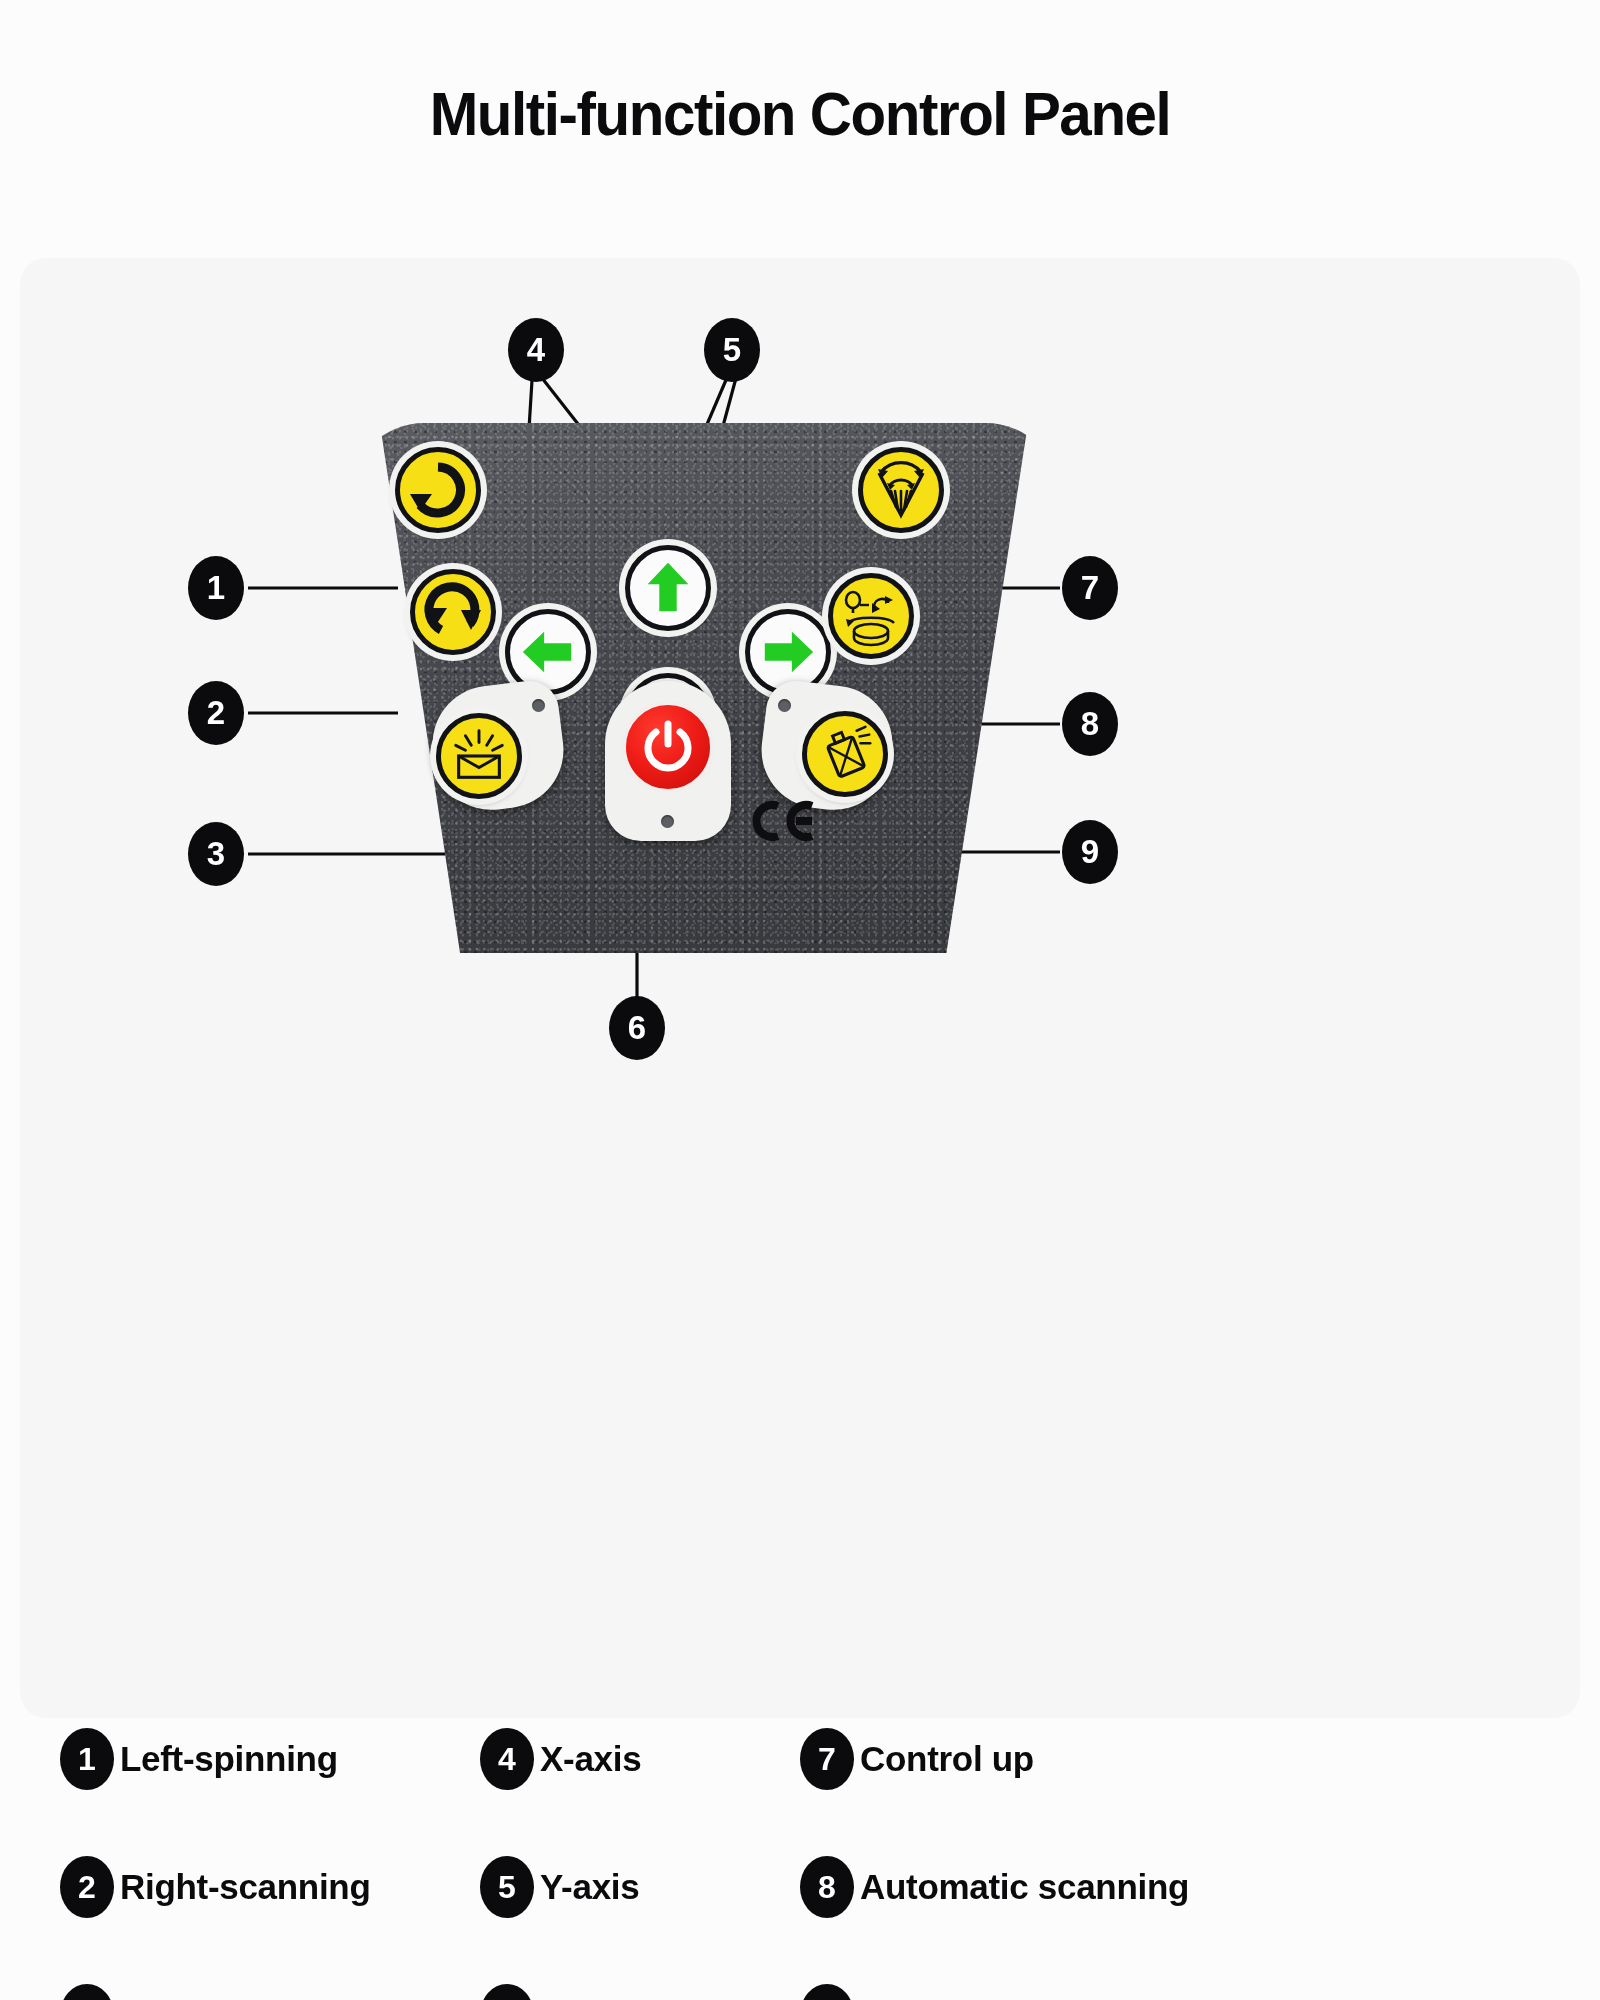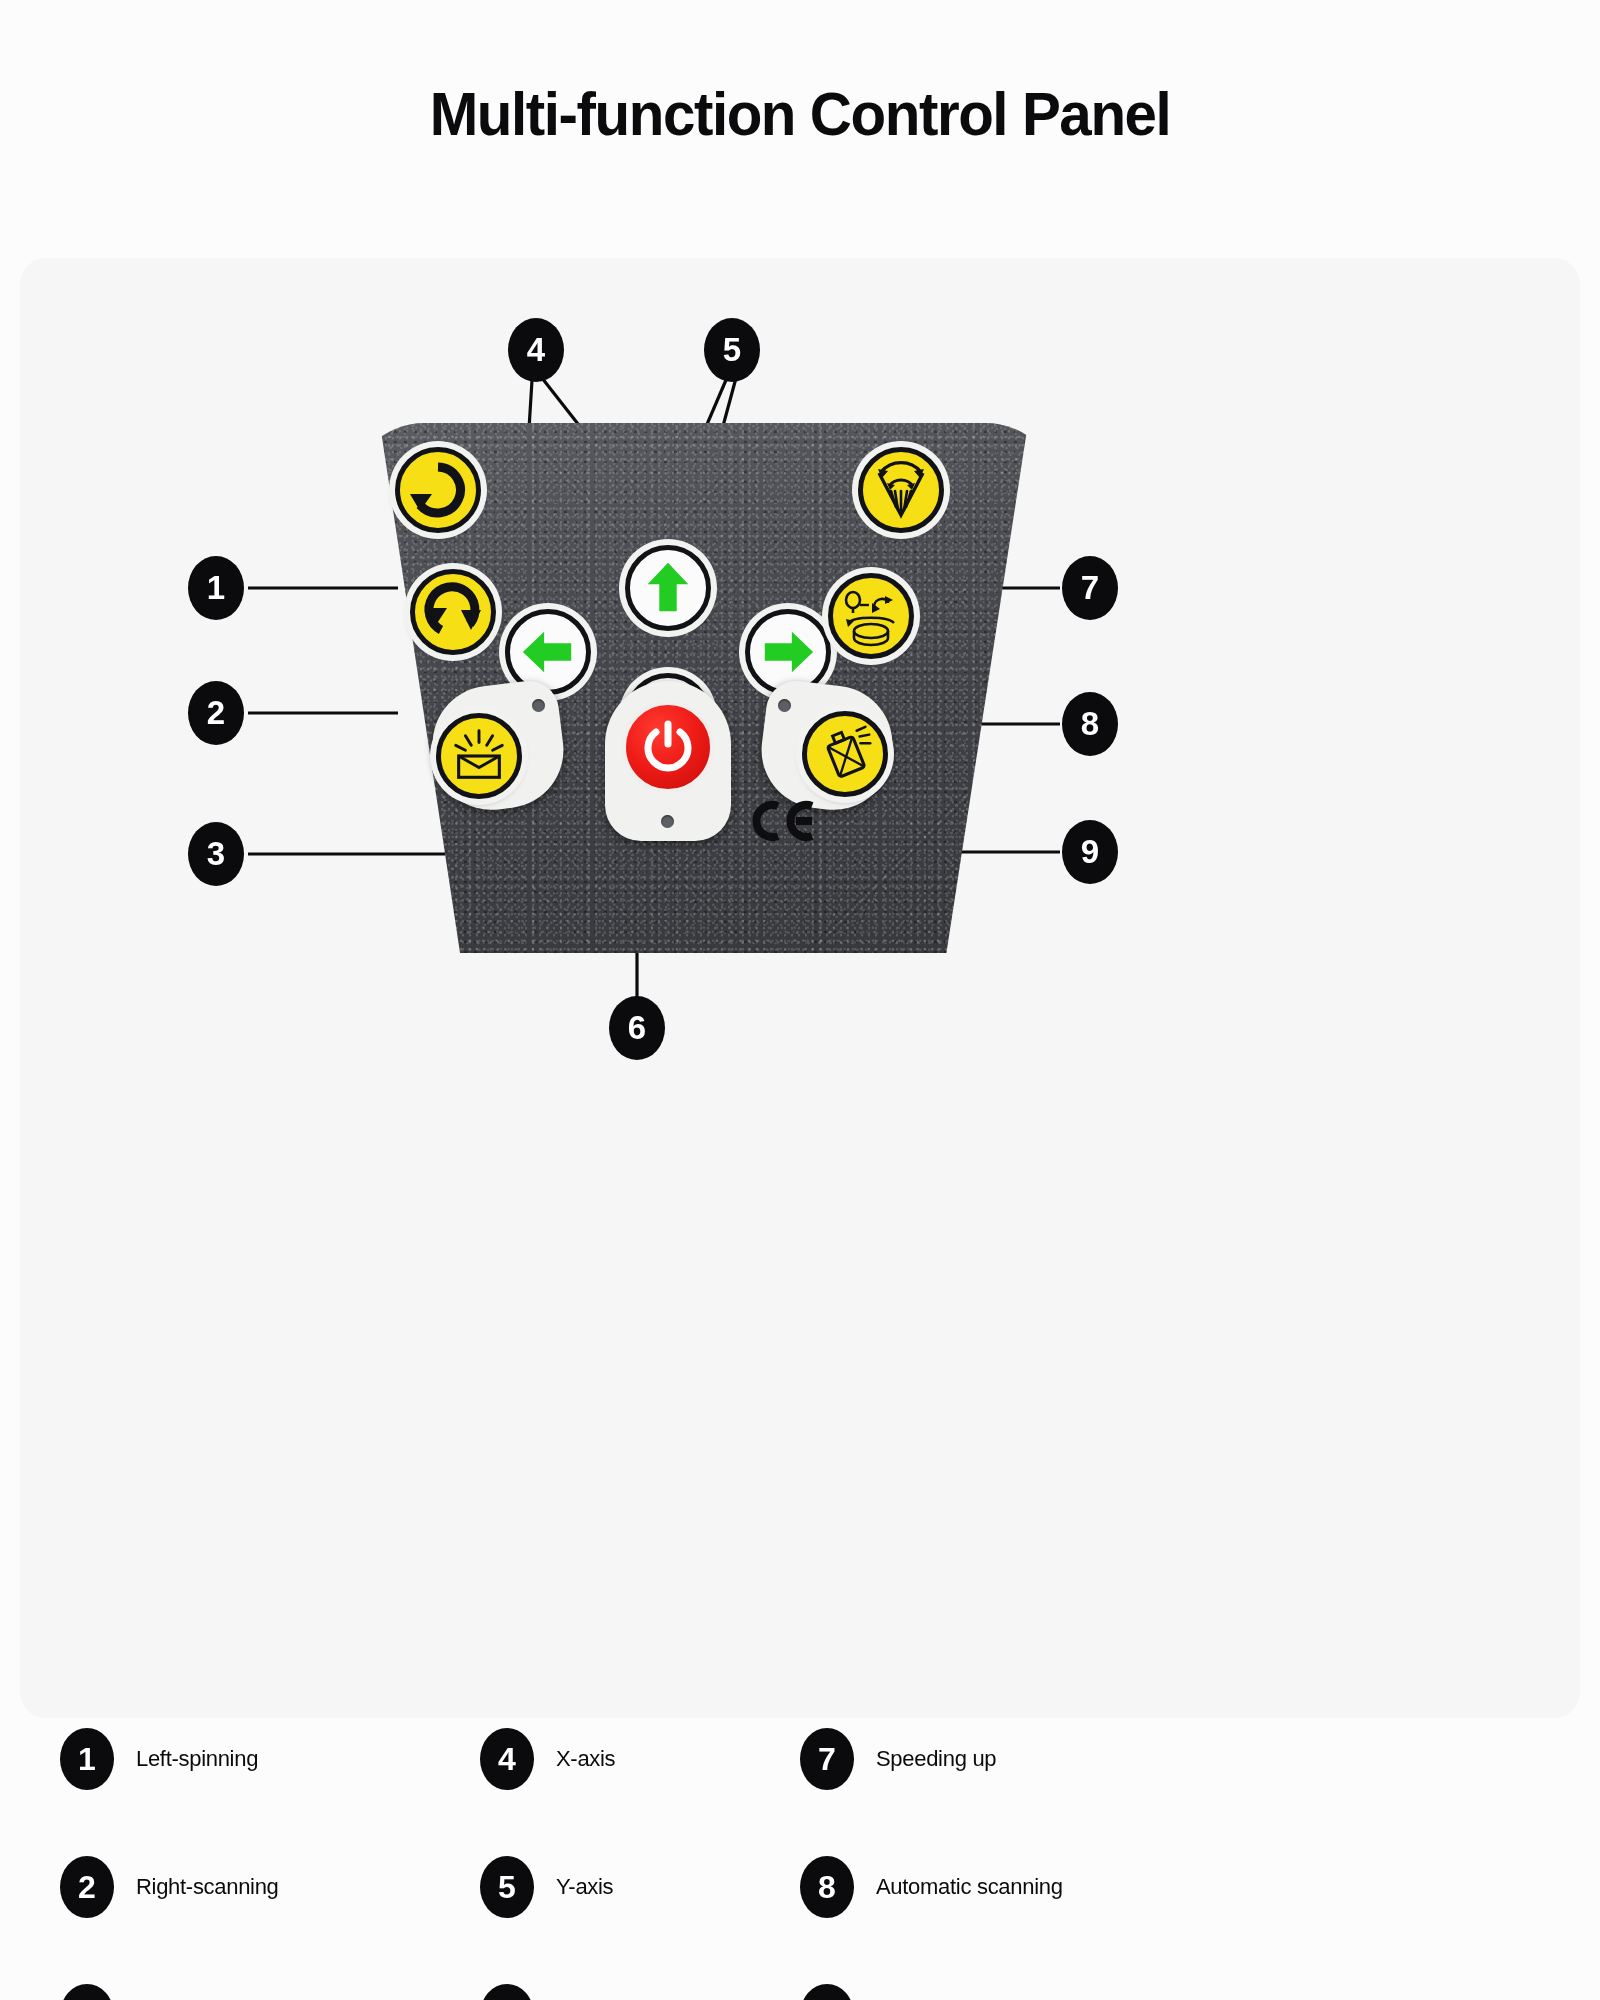--- a/index.html
+++ b/index.html
@@ -125,23 +125,23 @@
     width: 54px; height: 62px;
     border-radius: 50%;
     background: #0B0B0D;
     color: #fff;
     font-size: 32px; font-weight: bold;
     display: flex; align-items: center; justify-content: center;
     flex: 0 0 auto;
     font-family: "Liberation Sans", sans-serif;
   }
   .legend-label {
-    margin-left: 22px;
-    font-size: 22px;
-    font-weight: normal;
+    margin-left: 6px;
+    font-size: 35px;
+    font-weight: bold;
     color: #0B0B0D;
     white-space: nowrap;
     letter-spacing: -0.3px;
     font-family: "Liberation Sans", sans-serif;
   }
 </style>
 </head>
 <body>
 
 <div class="title">Multi-function Control Panel</div>
@@ -343,21 +343,21 @@
       <div class="legend-badge">5</div>
       <div class="legend-label">Y-axis</div>
     </div>
     <div class="legend-row" style="left:420px; top:256px;">
       <div class="legend-badge">6</div>
       <div class="legend-label">On/Off</div>
     </div>
 
     <div class="legend-row" style="left:740px; top:0px;">
       <div class="legend-badge">7</div>
-      <div class="legend-label">Speeding up</div>
+      <div class="legend-label">Control up</div>
     </div>
     <div class="legend-row" style="left:740px; top:128px;">
       <div class="legend-badge">8</div>
       <div class="legend-label">Automatic scanning</div>
     </div>
     <div class="legend-row" style="left:740px; top:256px;">
       <div class="legend-badge">9</div>
       <div class="legend-label">Automatic drift ststem</div>
     </div>
 

